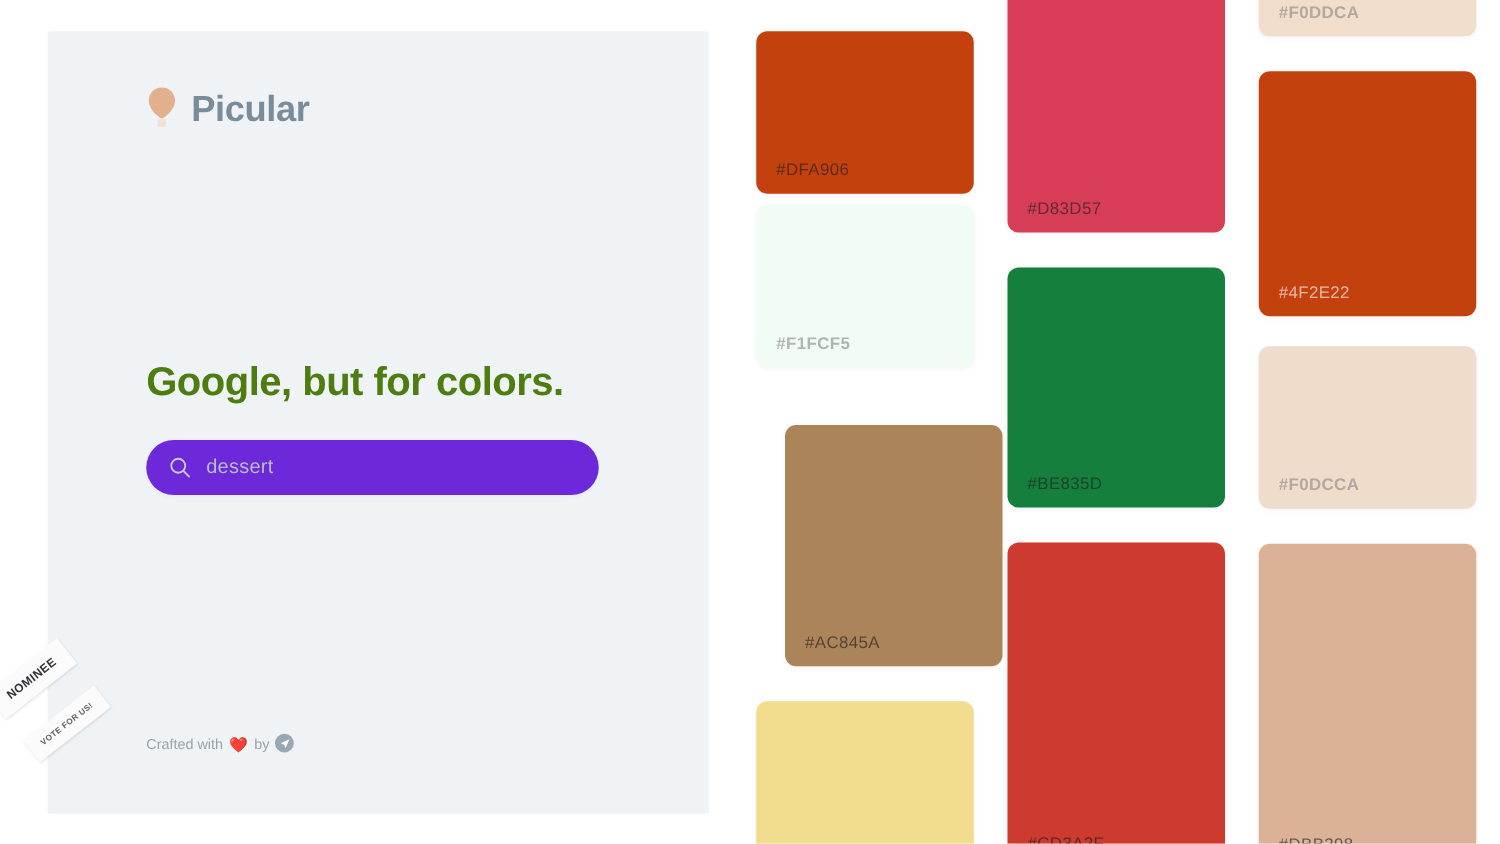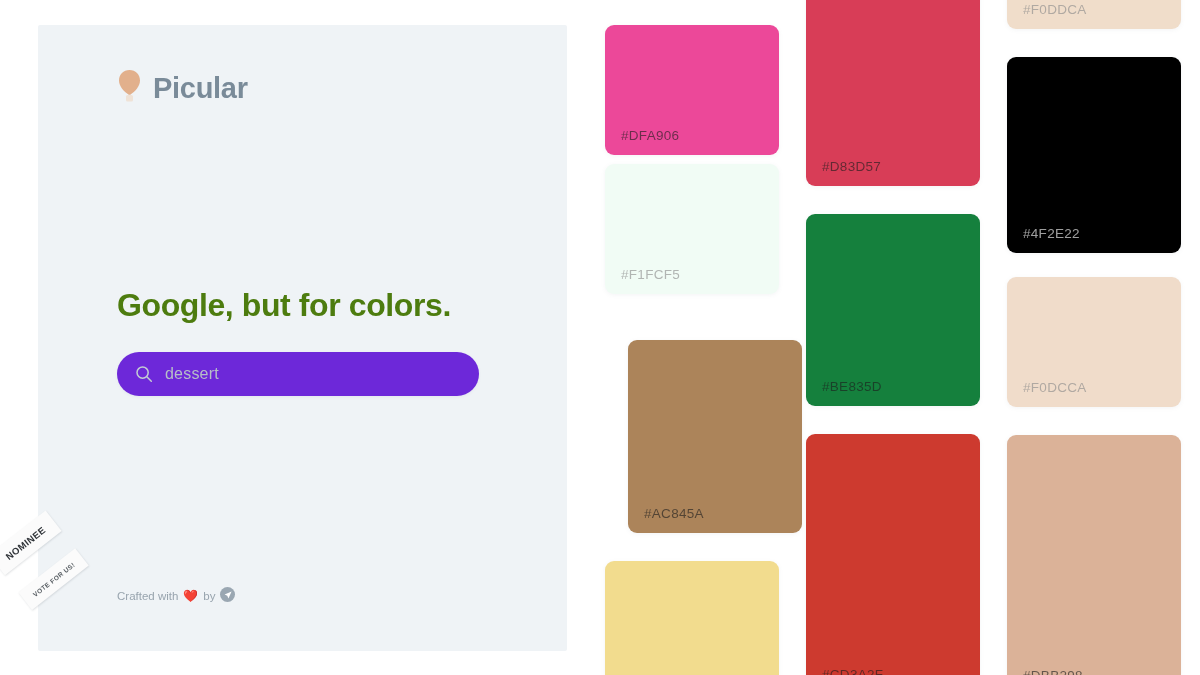--- a/index.html
+++ b/index.html
@@ -205,21 +205,21 @@
     left: 16px;
     bottom: 12px;
     font-size: 13.5px;
     font-weight: 500;
     letter-spacing: 0.3px;
     opacity: 0.62;
   }
 
   .lbl-dark  { color: #1d1d1d; }
   .lbl-light { color: #ffffff; }
-  .lbl-gray  { color: #8a8a8a; }
+  .lbl-gray  { color: #8a8a8a; font-weight: bold; }
 </style>
 </head>
 <body>
 
 <div id="app">
 
   <div class="left-panel">
 
     <div class="brand">
       <span class="brand-icon">
@@ -259,21 +259,21 @@
     <div class="ribbon-band ribbon-top">
       <span>NOMINEE</span>
     </div>
     <div class="ribbon-band ribbon-bottom">
       <span>VOTE FOR US!</span>
     </div>
   </div>
 
   <div class="swatch-area">
     <div class="swatch-col col-1">
-        <div class="swatch" style="top: 25px; height: 130px; background: #ec4899;">
+        <div class="swatch" style="top: 25px; height: 130px; background: #c2410c;">
           <span class="swatch-label lbl-dark">#DFA906</span>
         </div>
         <div class="swatch" style="top: 164px; height: 130px; background: rgb(241, 252, 245);">
           <span class="swatch-label lbl-gray">#F1FCF5</span>
         </div>
         <div class="swatch" style="top: 340px; height: 193px; background: rgb(172, 132, 90); margin-left: 23px;">
           <span class="swatch-label lbl-dark">#AC845A</span>
         </div>
         <div class="swatch" style="top: 561px; height: 135px; background: rgb(242, 220, 142);"></div>
       </div>
@@ -285,21 +285,21 @@
           <span class="swatch-label lbl-dark">#BE835D</span>
         </div>
         <div class="swatch" style="top: 434px; height: 260px; background: rgb(205, 58, 47);">
           <span class="swatch-label lbl-dark">#CD3A2F</span>
         </div>
       </div>
     <div class="swatch-col col-3">
         <div class="swatch" style="top: -46px; height: 75px; background: rgb(240, 221, 202);">
           <span class="swatch-label lbl-gray">#F0DDCA</span>
         </div>
-        <div class="swatch" style="top: 57px; height: 196px; background: #000000;">
+        <div class="swatch" style="top: 57px; height: 196px; background: #c2410c;">
           <span class="swatch-label lbl-light">#4F2E22</span>
         </div>
         <div class="swatch" style="top: 277px; height: 130px; background: rgb(240, 220, 202);">
           <span class="swatch-label lbl-gray">#F0DCCA</span>
         </div>
         <div class="swatch" style="top: 435px; height: 260px; background: rgb(219, 178, 152);">
           <span class="swatch-label lbl-dark">#DBB298</span>
         </div>
       </div>
   </div>

